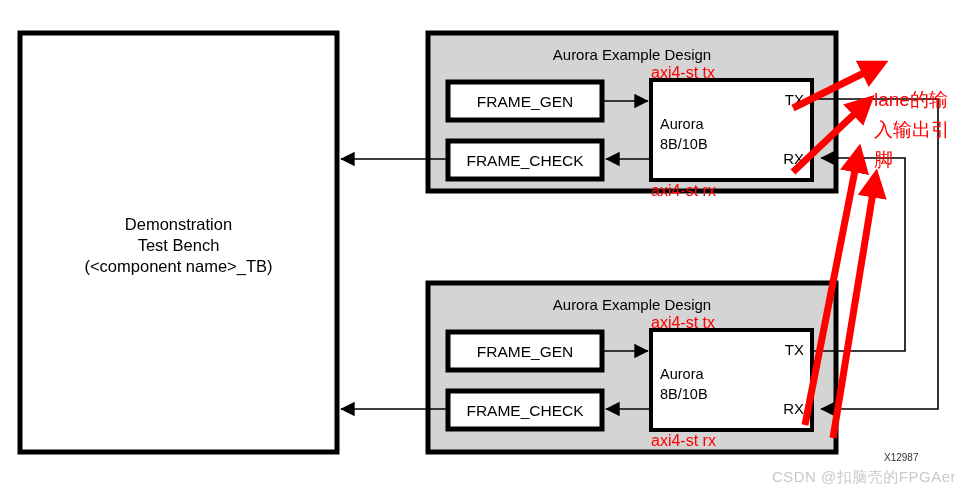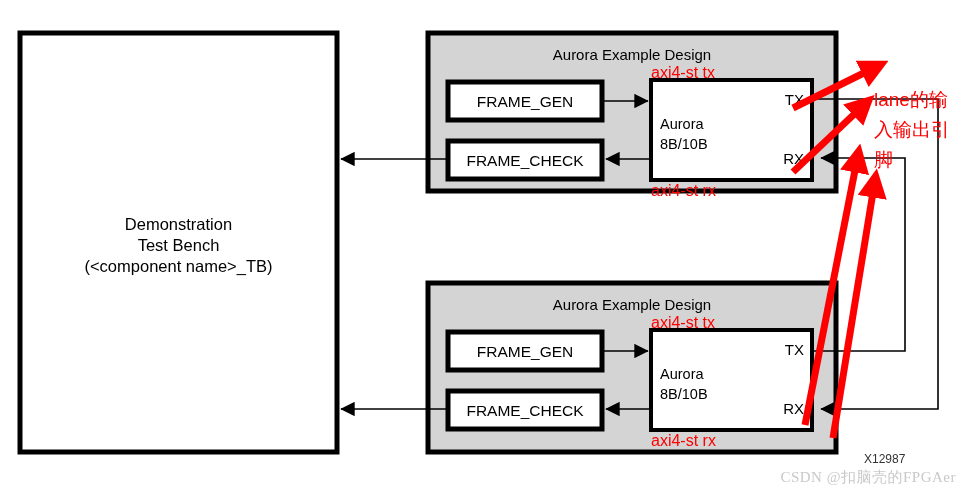--- a/index.html
+++ b/index.html
@@ -15,31 +15,31 @@
     font-family:"Liberation Sans","DejaVu Sans",sans-serif;
     fill:#000000;
   }
   .red-label{
     font-family:"Liberation Sans","DejaVu Sans",sans-serif;
     fill:#ff0000;
   }
   .watermark{
     position:absolute;
     right:14px;bottom:6px;
-    font-family:Liberation Serif, serif;
+    font-family:Liberation Sans, sans-serif;
     font-size:15px;
     color:#c9c9c9;
     letter-spacing:0.5px;
     white-space:nowrap;
   }
   .figcode{
     position:absolute;
-    left:864px;top:452px;
+    left:884px;top:452px;
     font-family:"Liberation Sans","DejaVu Sans",sans-serif;
-    font-size:12px;
+    font-size:10px;
     color:#333333;
     white-space:nowrap;
   }
 </style>
 </head>
 <body>
 
 <div id="stage">
 
   <svg id="diagram" viewBox="0 0 970 493">

